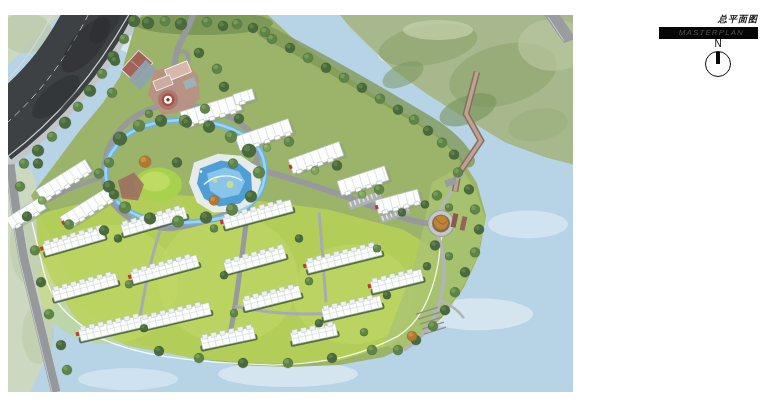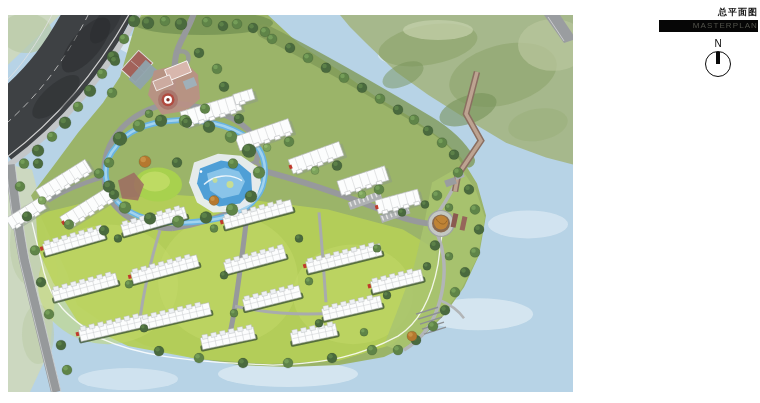--- a/index.html
+++ b/index.html
@@ -1,23 +1,23 @@
 <!DOCTYPE html>
 <html><head>
 <meta charset="utf-8">
 <style>
   html,body{margin:0;padding:0;background:#ffffff;}
   .page{position:relative;width:760px;height:403px;background:#fff;overflow:hidden;
         font-family:"Liberation Sans",sans-serif;}
   .plan{position:absolute;left:8px;top:15px;width:565px;height:377px;}
   .plan svg{width:100%;height:100%;display:block;}
-  .titleblock{position:absolute;left:659px;top:6px;width:99px;}
+  .titleblock{position:absolute;left:659px;top:13px;width:99px;font-style:italic;}
   .title-cn{font-size:9px;font-weight:bold;letter-spacing:1px;text-align:right;height:13px;line-height:13px;}
   .title-bar{height:12px;margin-top:1px;}
-  .title-bar span{display:block;font-size:8px;line-height:12px;letter-spacing:1.1px;text-align:right;padding-right:0;}
+  .title-bar span{display:block;font-size:8px;line-height:12px;letter-spacing:1.1px;text-align:right;padding-right:14px;}
   .compass{position:absolute;left:703px;top:38px;width:30px;text-align:center;}
   .compass-n{font-size:10px;line-height:12px;color:#0a0a0a;}
   .compass-circle{position:relative;width:24px;height:24px;margin:1px auto 0;
         border:1.6px solid #0a0a0a;border-radius:50%;}
   .needle{position:absolute;left:50%;top:0;width:3.4px;height:12px;margin-left:-1.7px;background:#0a0a0a;}
 </style>
 </head>
 <body>
 
 <div class="page">

